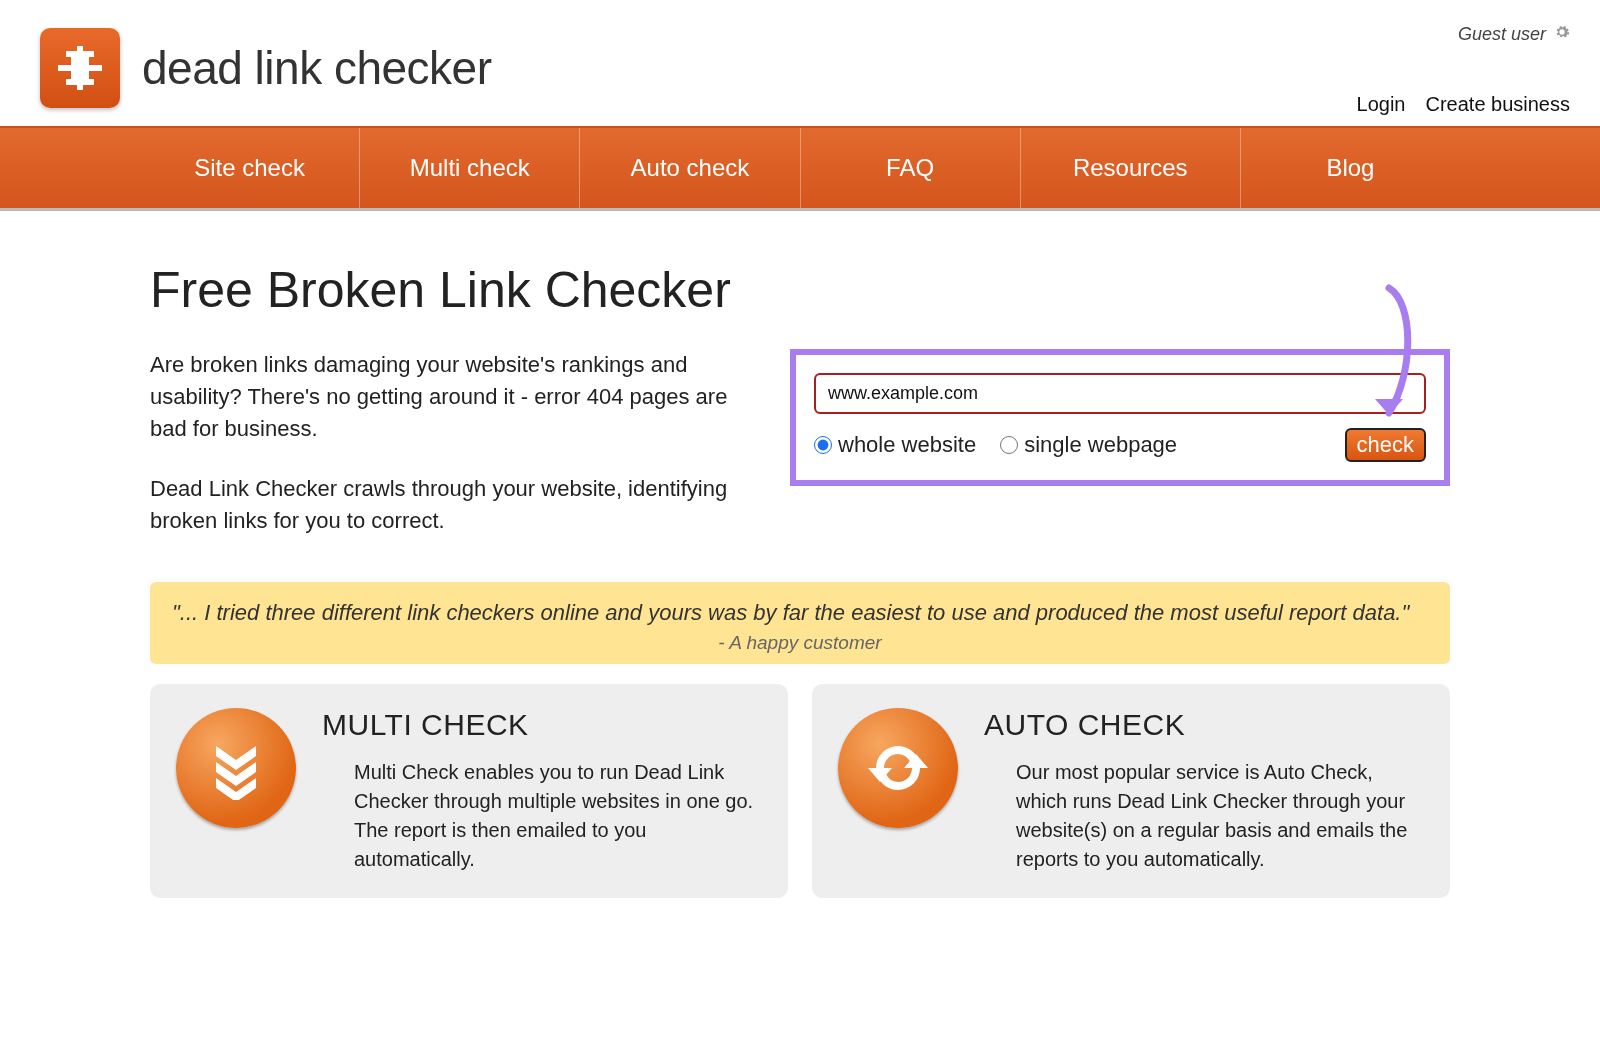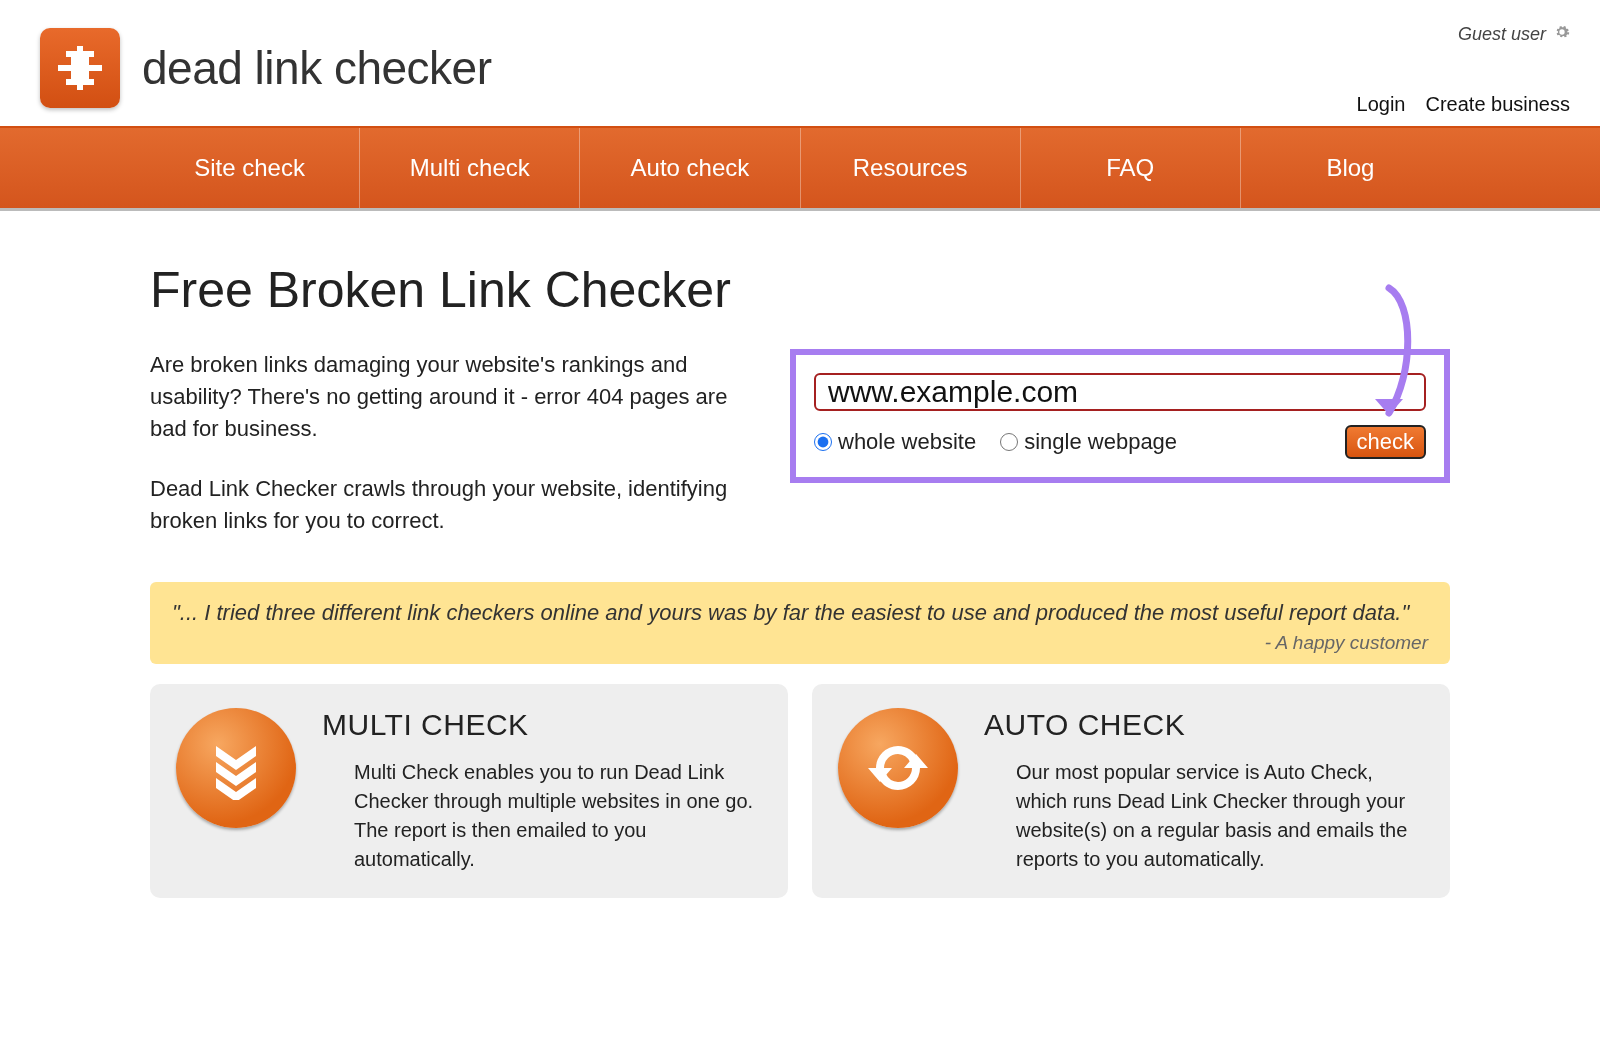--- a/index.html
+++ b/index.html
@@ -103,22 +103,22 @@
   }
   .intro-text p { margin-bottom: 28px; }
   .check-panel {
     flex: 1;
     border: 6px solid #a77df0;
     padding: 18px 18px 18px 18px;
     position: relative;
   }
   .url-input {
     width: 100%;
-    font-size: 30px;
-    padding: 0 12px;
+    font-size: 18px;
+    padding: 8px 12px;
     border: 2px solid #a52020;
     border-radius: 6px;
     outline: none;
     color:#111;
   }
   .check-row {
     margin-top: 14px;
     display: flex;
     align-items: center;
     gap: 24px;
@@ -148,21 +148,21 @@
   .testimonial {
     margin-top: 18px;
     background: #ffe493;
     border-radius: 6px;
     padding: 18px 22px 10px;
     font-style: italic;
     color:#333;
     font-size: 22px;
   }
   .testimonial .attrib {
-    text-align: right;
+    text-align: center;
     color:#666;
     font-size: 19px;
     margin-top: 6px;
   }
 
   
   .cards {
     margin-top: 20px;
     display: flex;
     gap: 24px;
@@ -226,22 +226,22 @@
       <a>Create business</a>
     </div>
   </div>
 </div>
 
 <div class="nav">
   <div class="nav-inner">
     <div class="nav-item">Site check</div>
     <div class="nav-item">Multi check</div>
     <div class="nav-item">Auto check</div>
+    <div class="nav-item">FAQ</div>
     <div class="nav-item">Resources</div>
-    <div class="nav-item">FAQ</div>
     <div class="nav-item">Blog</div>
   </div>
 </div>
 
 <div class="main">
   <h1 class="page-title">Free Broken Link Checker</h1>
 
   <div class="intro-row">
     <div class="intro-text">
       <p>Are broken links damaging your website's rankings and usability? There's no getting around it - error 404 pages are bad for business.</p>

